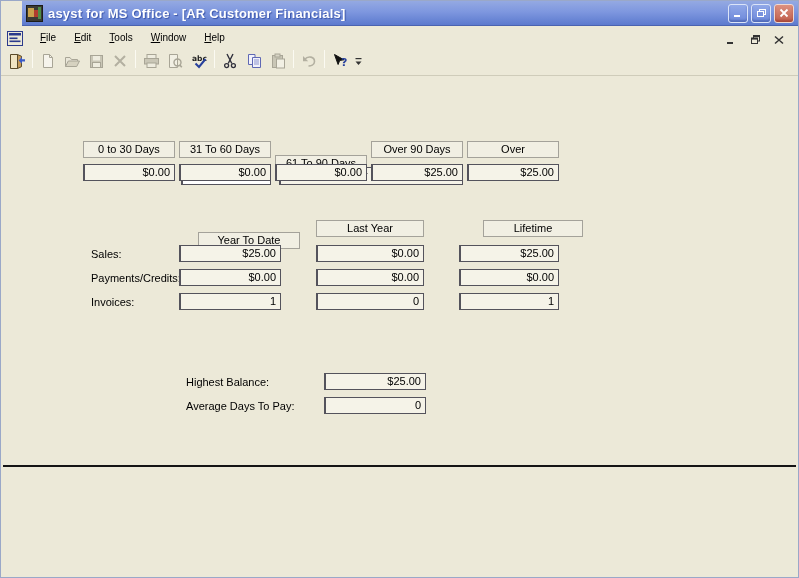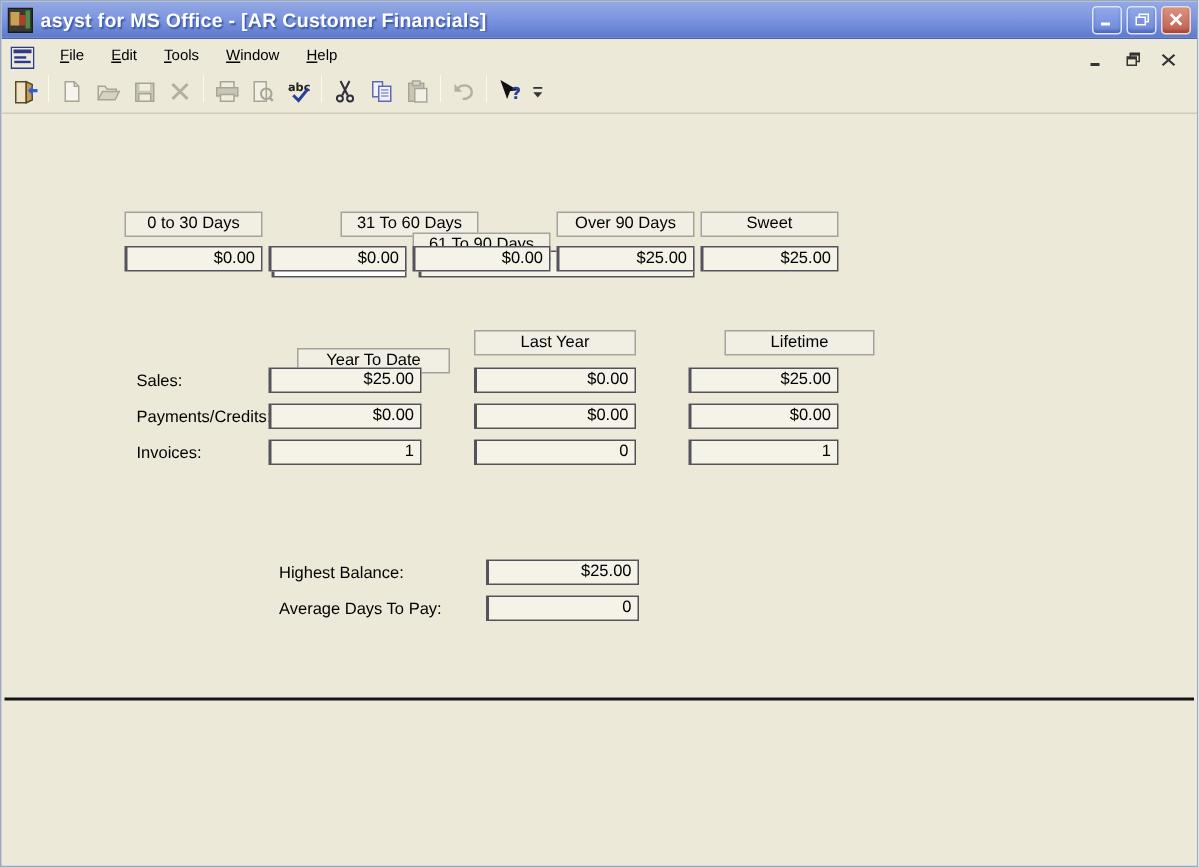--- a/index.html
+++ b/index.html
@@ -7,20 +7,21 @@
   body { font-family:"Liberation Sans","DejaVu Sans",sans-serif; }
   .win {
     position:relative; width:799px; height:578px; background:#ece9d8;
     border:1px solid #9aa8c8; overflow:hidden;
   }
   
   .titlebar {
     height:25px; display:flex; align-items:center; padding:0 4px;
     background:linear-gradient(180deg,#94a9e2 0%,#7e97df 45%,#5c7ace 100%);
     border-bottom:1px solid #4a63b0;
+    margin-left:21px;
   }
   .title-icon { width:17px; height:17px; margin-right:5px; flex:0 0 auto; }
   .title-text {
     color:#fff; font-size:13px; font-weight:bold; letter-spacing:.2px;
     text-shadow:1px 1px 1px #3a54a8; white-space:nowrap; overflow:hidden; flex:1 1 auto;
   }
   .tb-btns { display:flex; gap:3px; }
   .tb-btn {
     width:20px; height:19px; border-radius:3px; display:flex; align-items:center; justify-content:center;
     color:#fff; font-size:12px; font-weight:bold; cursor:default;
@@ -238,24 +239,24 @@
     </div>
   </div>
 
   <div class="form">
 
     <div class="lbl" style="left:90px; top:94px;">Customer ID:</div>
     <input class="cust-input" style="left: 180px; top: 90px; width: 90px;" value="000458">
     <div class="fld left" style="left:278px; top:91px; width:184px; height:18px; line-height:15px;">Sweet Pea Diner</div>
 
     <div class="chip" style="left:82px;  top:65px; width:92px;">0 to 30 Days</div>
-    <div class="chip" style="left:178px; top:65px; width:92px;margin-left:48px;">31 To 60 Days</div>
+    <div class="chip" style="left:178px; top:65px; width:92px;">31 To 60 Days</div>
     <div class="chip" style="left:274px; top:79px; width:92px;">61 To 90 Days</div>
     <div class="chip" style="left:370px; top:65px; width:92px;">Over 90 Days</div>
-    <div class="chip" style="left:466px; top:65px; width:92px;">Sweet</div>
+    <div class="chip" style="left:466px; top:65px; width:92px;">Over</div>
 
     <div class="fld" style="left:82px;  top:88px; width:92px;">$0.00</div>
     <div class="fld" style="left:178px; top:88px; width:92px;">$0.00</div>
     <div class="fld" style="left:274px; top:88px; width:92px;">$0.00</div>
     <div class="fld" style="left:370px; top:88px; width:92px;">$25.00</div>
     <div class="fld" style="left:466px; top:88px; width:92px;">$25.00</div>
 
     <div class="chip" style="left:178px; top:156px; width:102px;margin-left:19px;">Year To Date</div>
     <div class="chip" style="left:315px; top:144px; width:108px;">Last Year</div>
     <div class="chip" style="left:482px; top:144px; width:100px;">Lifetime</div>

